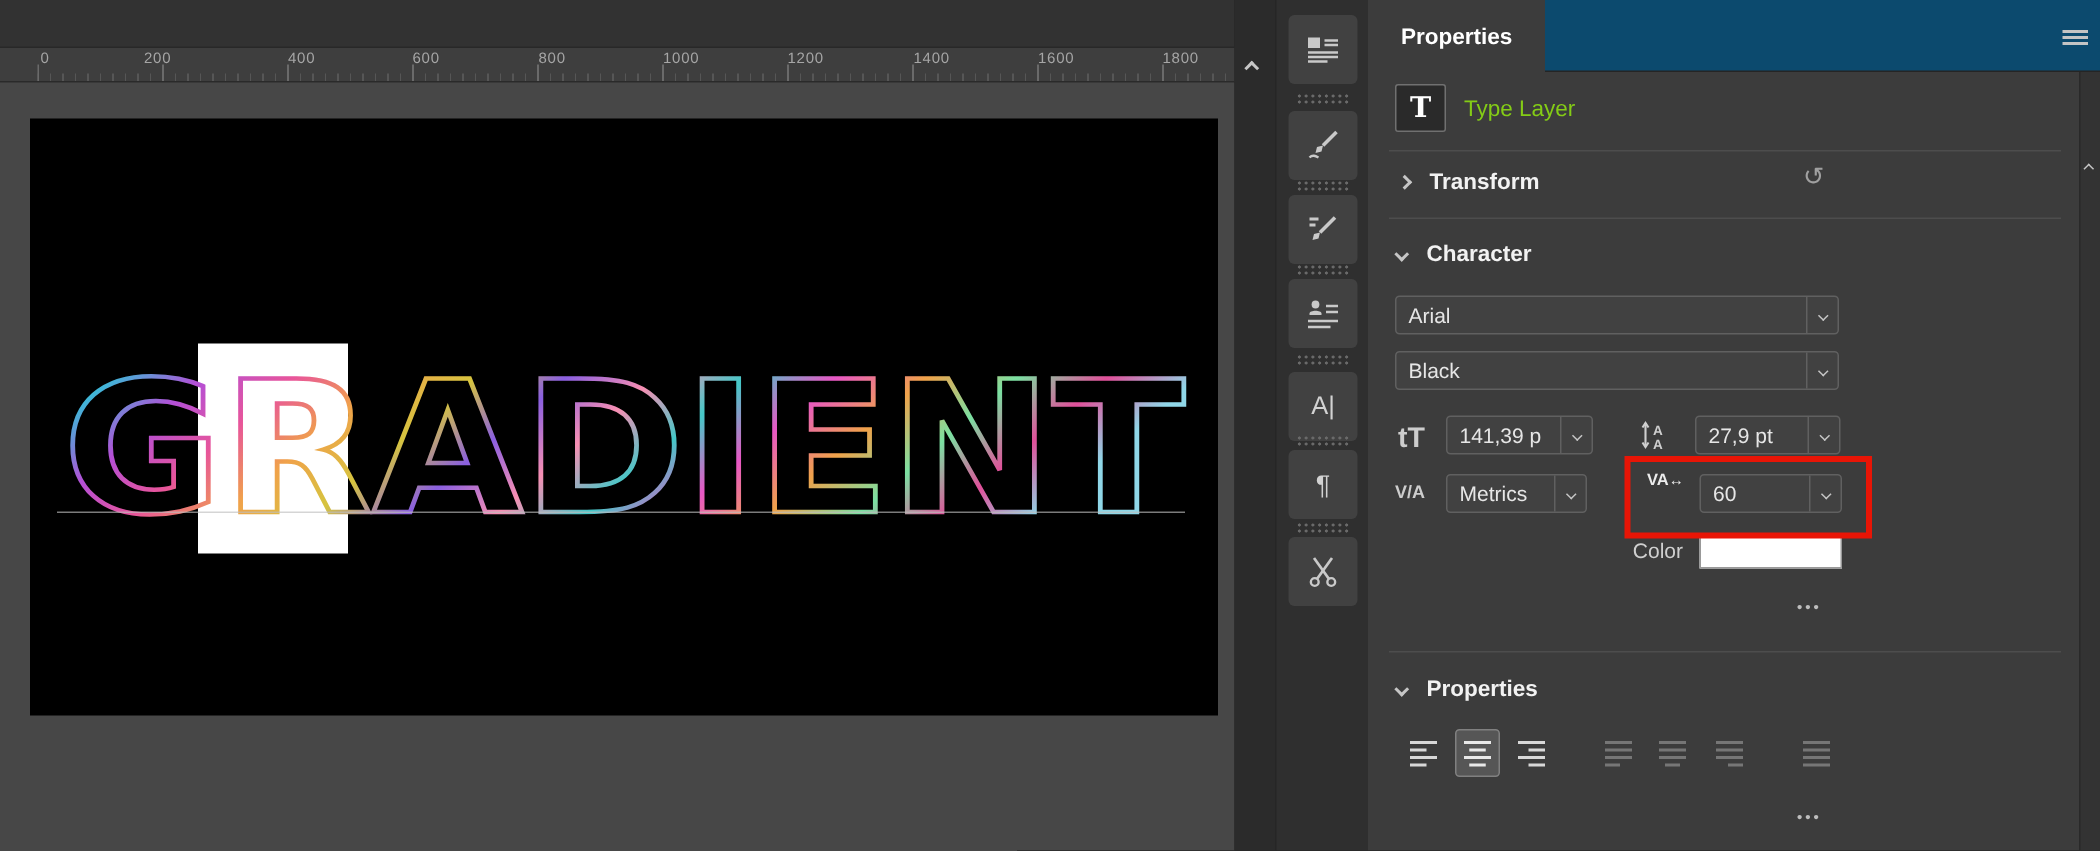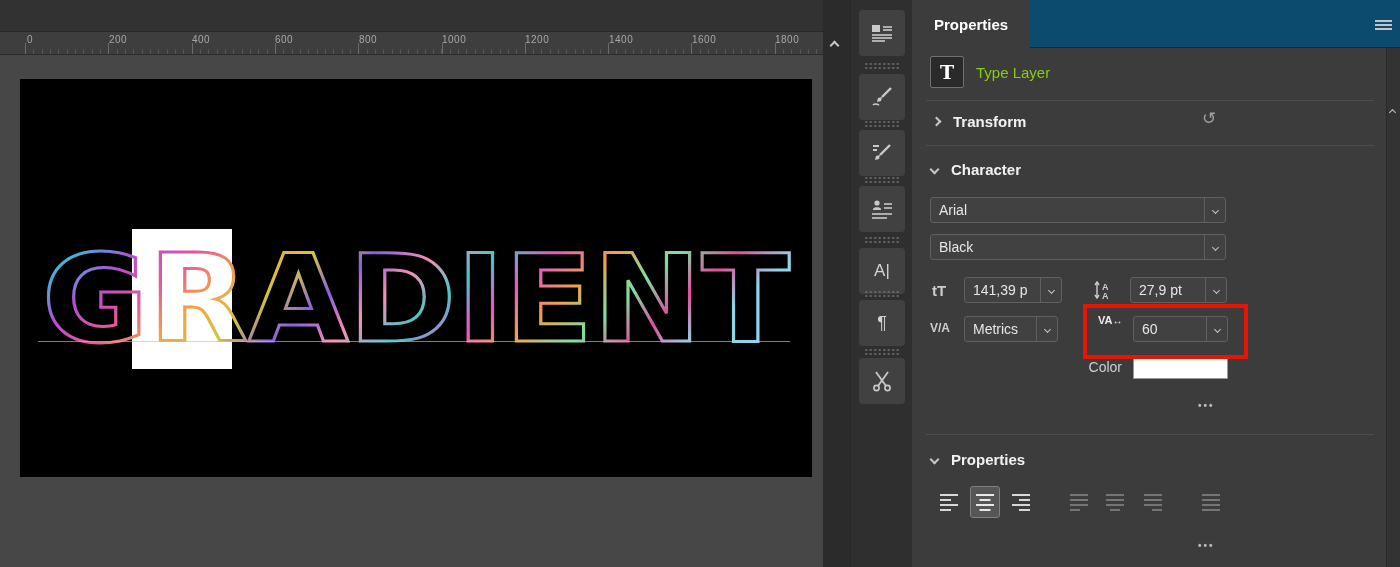--- a/index.html
+++ b/index.html
@@ -60,21 +60,21 @@
 </style>
 </head>
 <body>
 
 <div class="screen">
 
   <div class="abs doc-topbar"></div>
 
   <div class="abs ruler">
     <span class="tick" style="left:27px">0</span>
-    <span class="tick" style="left:109px">200</span>
+    <span class="tick" style="left:96px">200</span>
     <span class="tick" style="left:192px">400</span>
     <span class="tick" style="left:275px">600</span>
     <span class="tick" style="left:359px">800</span>
     <span class="tick" style="left:442px">1000</span>
     <span class="tick" style="left:525px">1200</span>
     <span class="tick" style="left:609px">1400</span>
     <span class="tick" style="left:692px">1600</span>
     <span class="tick" style="left:775px">1800</span>
   </div>
 
@@ -204,21 +204,21 @@
         </span>
     </div>
 
     <div class="field" style="left:18px;top:234px;width:296px">
       <span class="val">Black</span>
       <span class="dd">
           <i class="chev sm down"></i>
         </span>
     </div>
 
-    <span class="icon-label" style="left:20px;top:282px;font-size:15px">tT</span>
+    <span class="icon-label" style="left:20px;top:282px;font-size:19px">tT</span>
     <div class="field" style="left:52px;top:277px;width:98px">
       <span class="val">141,39 p</span>
       <span class="dd">
           <i class="chev sm down"></i>
         </span>
     </div>
 
     <svg class="abs" style="left:181px;top:280px" width="26" height="20" viewBox="0 0 26 20">
       <path d="M4 2 L4 18" stroke="#cfcfcf" stroke-width="1.4" fill="none"></path>
       <path d="M2 5 L4 2 L6 5" stroke="#cfcfcf" stroke-width="1.4" fill="none"></path>

